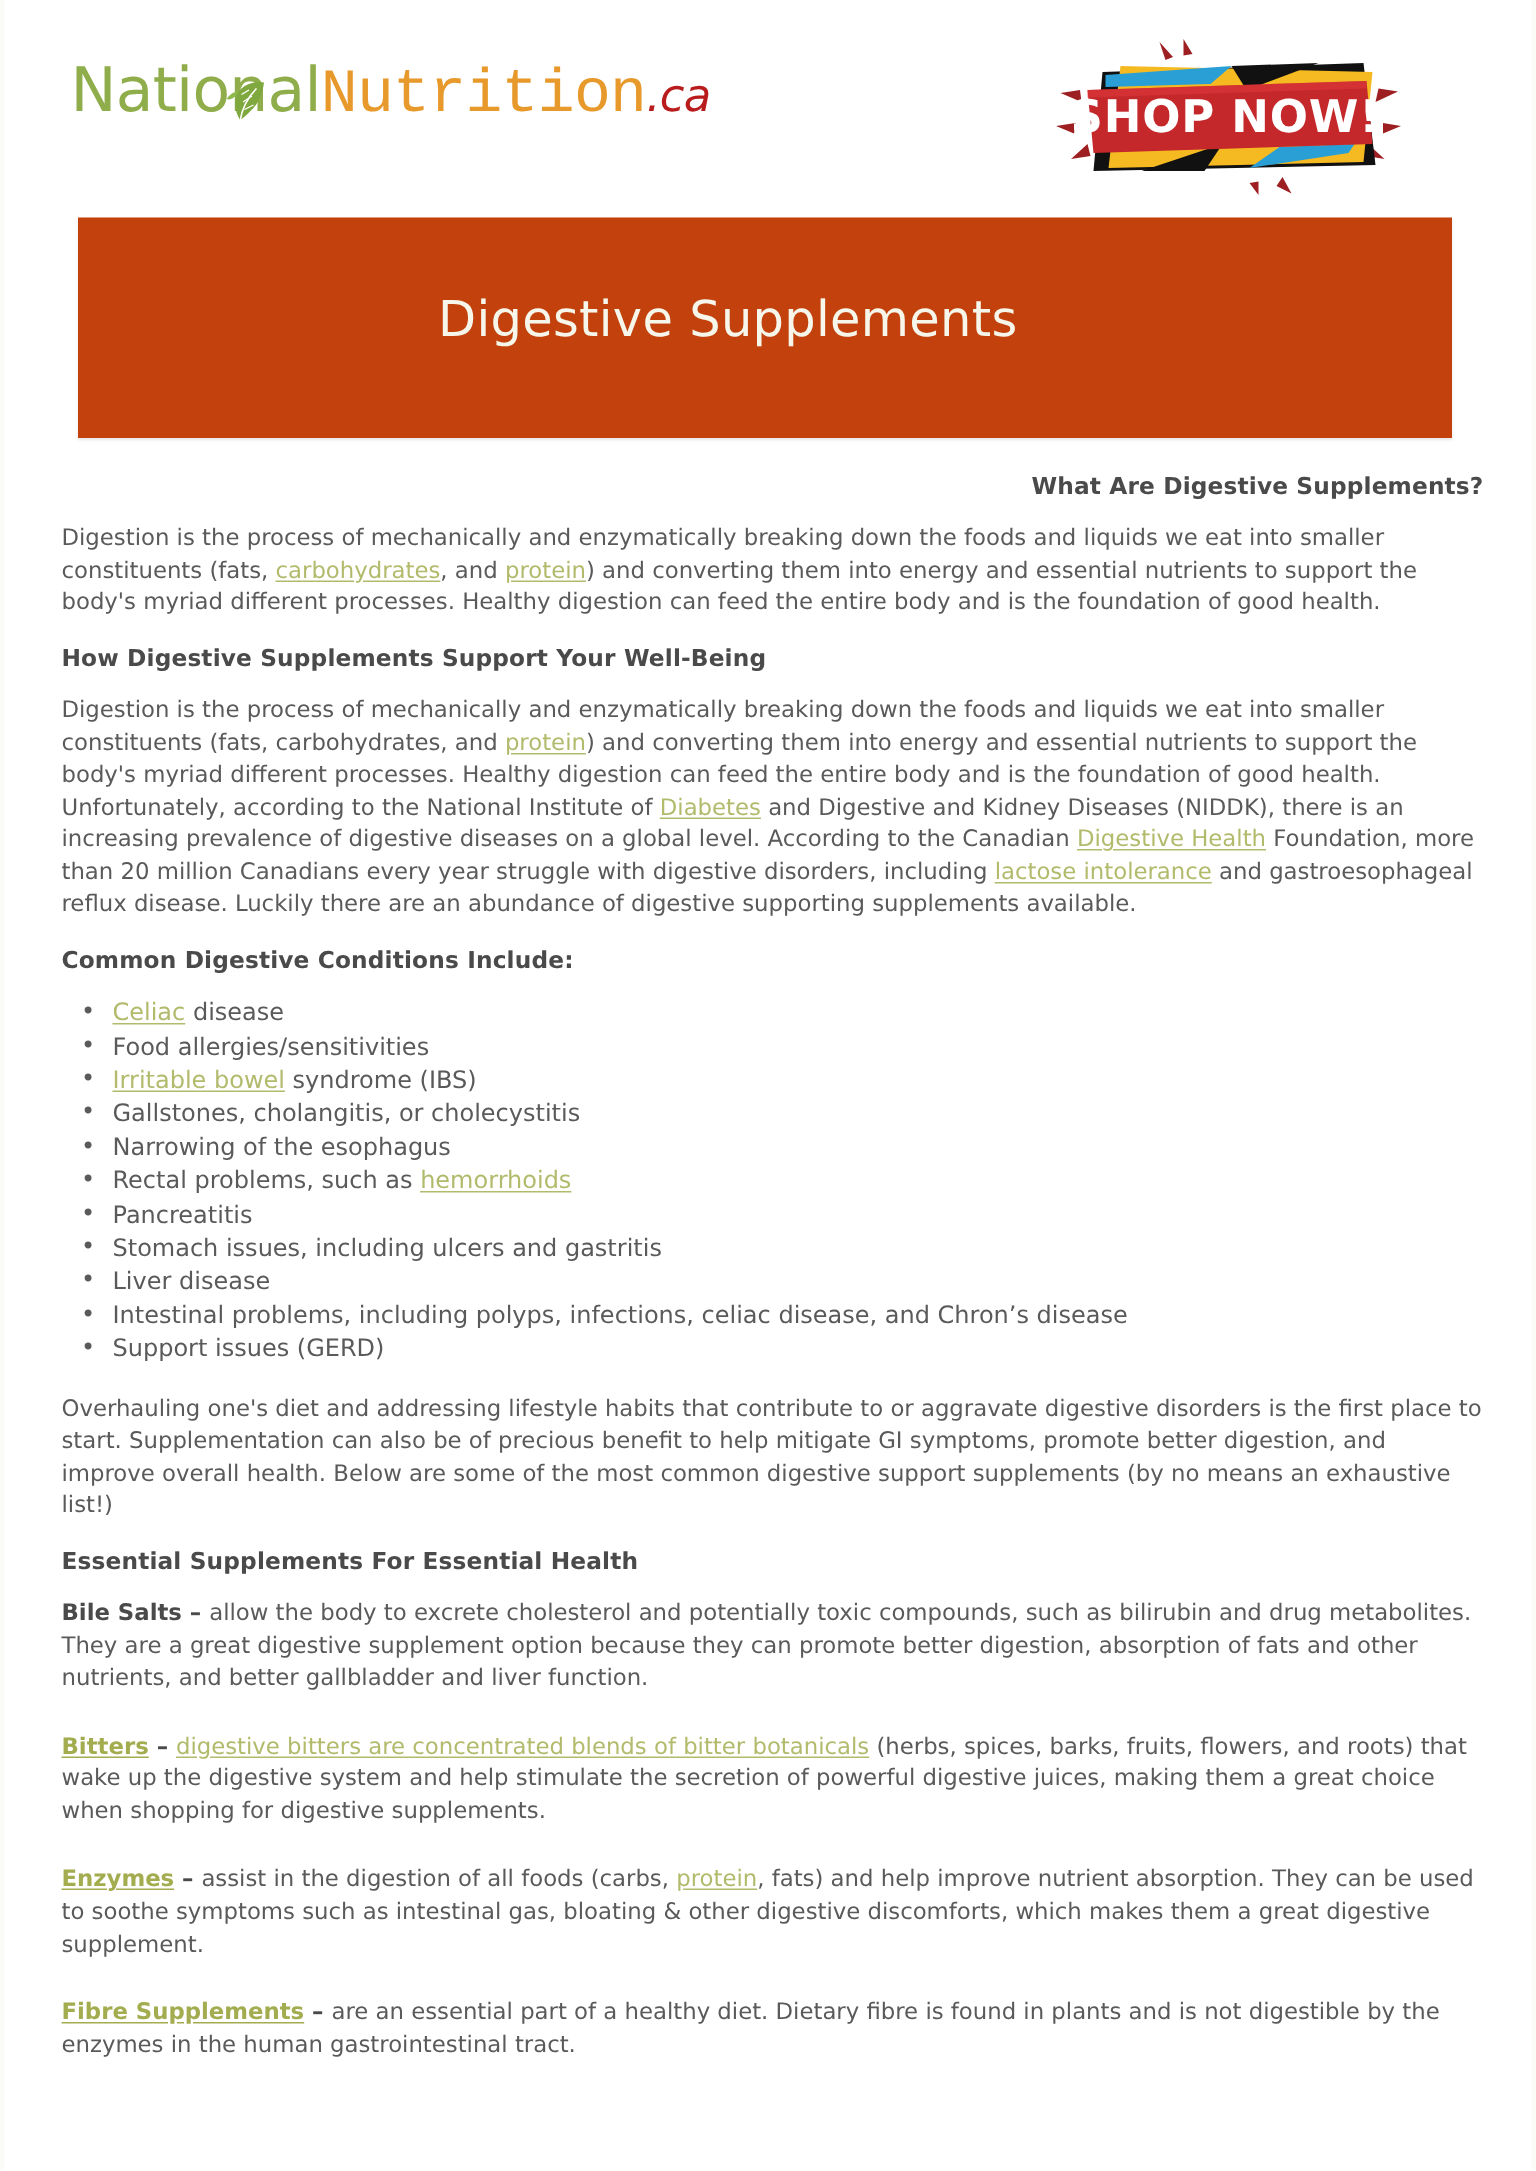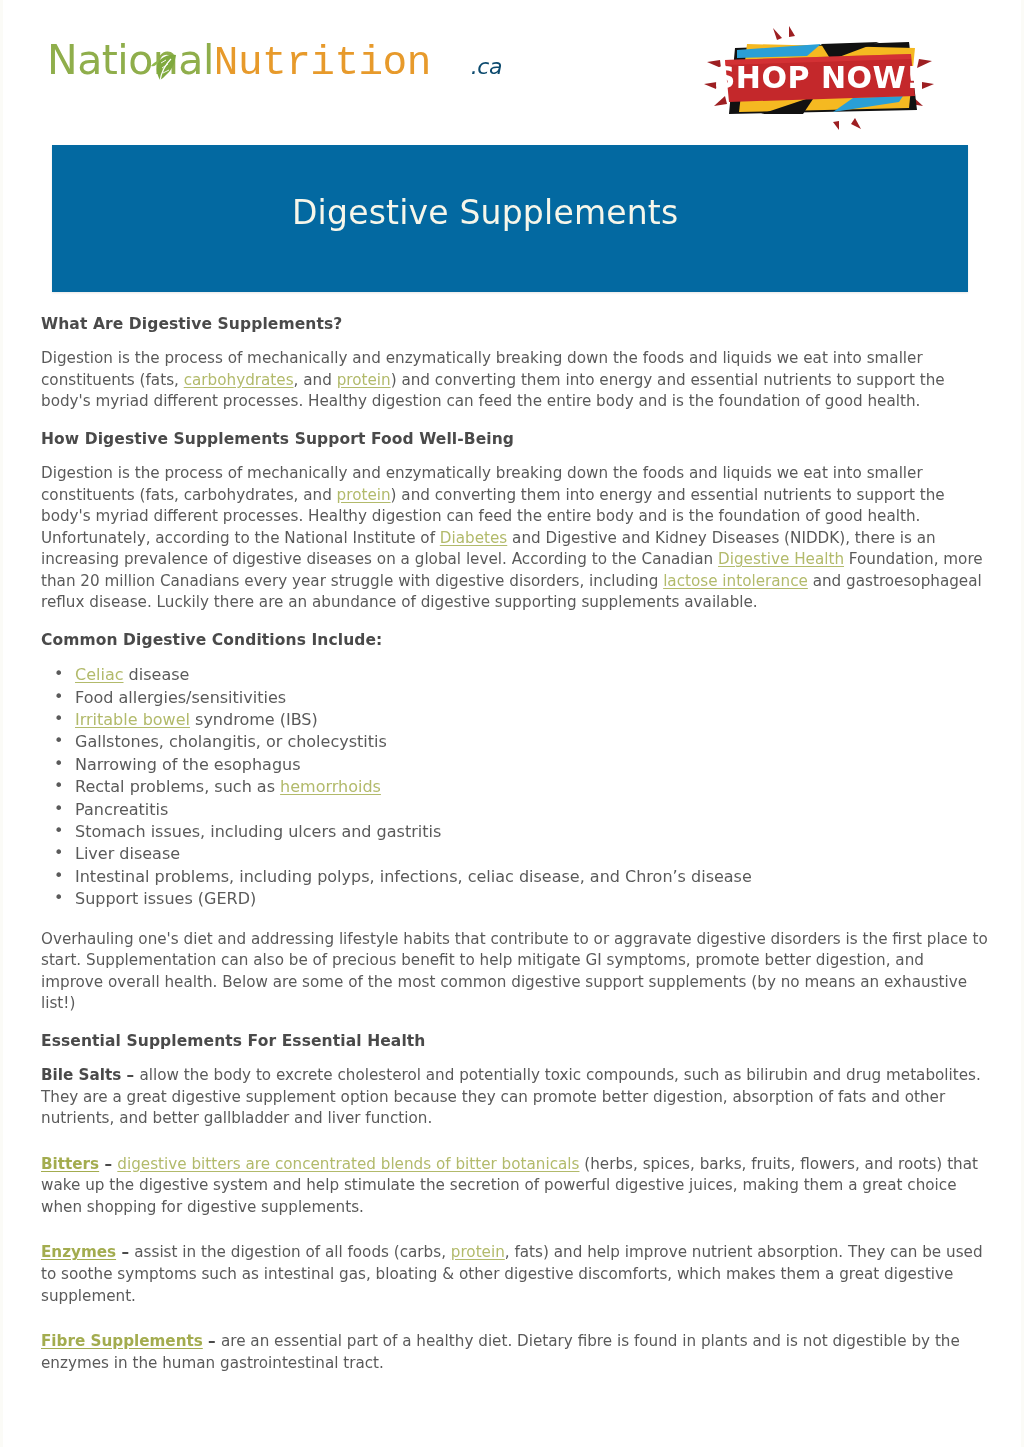--- a/index.html
+++ b/index.html
@@ -47,24 +47,23 @@
     color: #8fae4b;
     font-family: "DejaVu Sans", sans-serif;
     font-weight: normal;
   }
   .logo .lg-nutrition {
     color: #e79a2b;
     font-family: Liberation Mono, monospace;
     font-weight: normal;
   }
   .logo .lg-ca {
-    color: #0c4a6e;
-    font-size: 22px;
+    color: #b91c1c;
+    font-size: 30px;
     font-style: italic;
-    margin-left: 40px;
   }
   .leaf-icon {
     position: absolute;
     left: 96px;
     top: 14px;
     width: 34px;
     height: 28px;
   }
 
   
@@ -76,21 +75,21 @@
     height: 104px;
   }
 
   
   .banner {
     position: absolute;
     left: 49px;
     top: 145px;
     width: 916px;
     height: 147px;
-    background: #0369a1;
+    background: #c2410c;
     box-shadow: 0 1px 2px rgba(0,0,0,0.10);
   }
   .banner-title {
     position: absolute;
     left: 240px;
     top: 48px;
     font-size: 33px;
     color: #f6f6ea;
     font-family: "DejaVu Sans", sans-serif;
     letter-spacing: 0.2px;
@@ -108,21 +107,21 @@
   }
 
   h3.sec-head {
     font-size: 15.5px;
     font-weight: bold;
     color: #4a4a4a;
     margin: 16px 0 14px 0;
     line-height: 1.3;
     letter-spacing: 0.1px;
   }
-  h3.sec-head.first { margin-top: 14px; }
+  h3.sec-head.first { margin-top: 14px; text-align: right; }
 
   p.body {
     font-size: 15.2px;
     line-height: 1.42;
     color: #5a5a5a;
     margin: 0 0 14px 0;
     text-align: left;
   }
 
   a.link {
@@ -217,21 +216,21 @@
   <div class="banner">
     <div class="banner-title">Digestive Supplements</div>
   </div>
 
   <div class="content">
 
     <h3 class="sec-head first">What Are Digestive Supplements?</h3>
 
     <p class="body"><span>Digestion is the process of mechanically and enzymatically breaking down the foods and liquids we eat into smaller constituents (fats, </span><a class="link" href="#">carbohydrates</a><span>, and </span><a class="link" href="#">protein</a><span>) and converting them into energy and essential nutrients to support the body's myriad different processes. Healthy digestion can feed the entire body and is the foundation of good health.</span></p>
 
-    <h3 class="sec-head">How Digestive Supplements Support Food Well-Being</h3>
+    <h3 class="sec-head">How Digestive Supplements Support Your Well-Being</h3>
 
     <p class="body"><span>Digestion is the process of mechanically and enzymatically breaking down the foods and liquids we eat into smaller constituents (fats, carbohydrates, and </span><a class="link" href="#">protein</a><span>) and converting them into energy and essential nutrients to support the body's myriad different processes. Healthy digestion can feed the entire body and is the foundation of good health. Unfortunately, according to the National Institute of </span><a class="link" href="#">Diabetes</a><span> and Digestive and Kidney Diseases (NIDDK), there is an increasing prevalence of digestive diseases on a global level. According to the Canadian </span><a class="link" href="#">Digestive Health</a><span> Foundation, more than 20 million Canadians every year struggle with digestive disorders, including </span><a class="link" href="#">lactose intolerance</a><span> and gastroesophageal reflux disease. Luckily there are an abundance of digestive supporting supplements available.</span></p>
 
     <h3 class="sec-head">Common Digestive Conditions Include:</h3>
 
     <ul class="cond-list">
       <li><a class="link" href="#">Celiac</a><span> disease</span></li>
       <li><span>Food allergies/sensitivities</span></li>
       <li><a class="link" href="#">Irritable bowel</a><span> syndrome (IBS)</span></li>
       <li><span>Gallstones, cholangitis, or cholecystitis</span></li>

